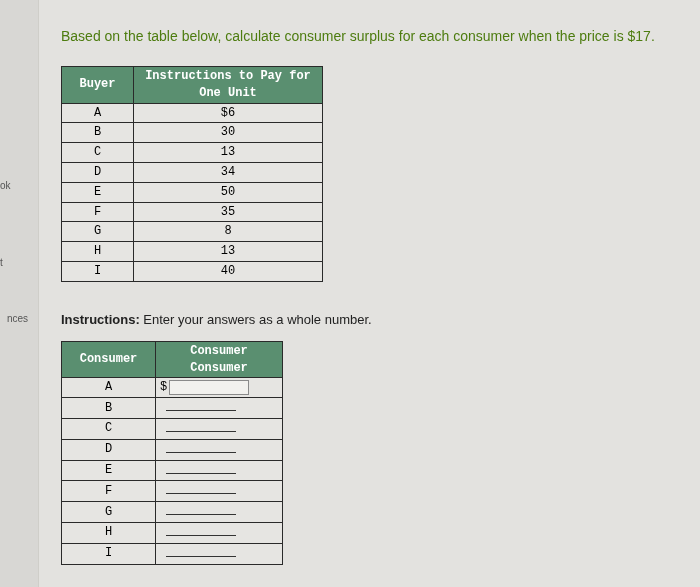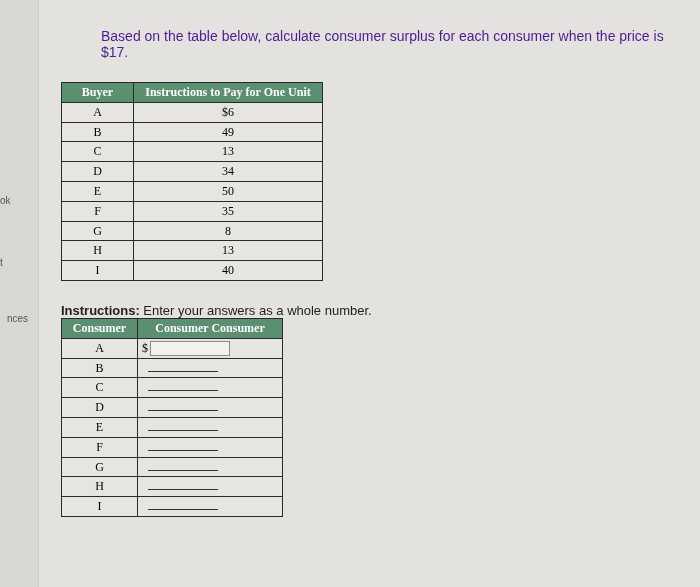--- a/index.html
+++ b/index.html
@@ -10,62 +10,62 @@
       height: 587px;
       position: relative;
       overflow: hidden;
     }
     .side-labels {
       position: absolute;
       left: 0;
       font-size: 10px;
       color: #555;
     }
-    .lbl-ok { top: 195px; }
+    .lbl-ok { top: 180px; }
     .lbl-t { top: 257px; left: 0; }
     .lbl-nces { top: 313px; left: 7px; }
     .paper {
       position: absolute;
       left: 38px;
       top: 0;
       right: 0;
       bottom: 0;
       background: #e3e2df;
       padding: 28px 26px 18px 22px;
       border-left: 1px solid #cfcec9;
     }
     .question {
       font-size: 14px;
-      color: #4c1d95;
+      color: #4d7c0f;
       margin-bottom: 22px;
-      margin-left: 40px;
     }
     table {
       border-collapse: collapse;
-      font-family: Liberation Serif, serif;
+      font-family: Liberation Mono, monospace;
       font-size: 12px;
-      margin-bottom: 22px;
+      margin-bottom: 30px;
     }
     table.wtp { width: 262px; }
     table.cs  { width: 222px; }
     th, td {
       border: 1px solid #2a2a2a;
       padding: 1px 6px;
       text-align: center;
       line-height: 1.4;
       background: #e6e5e2;
     }
     th {
       background: #5a8f70;
       color: #fff;
       font-weight: bold;
     }
     .instr {
       font-size: 13px;
       color: #222;
+      margin-bottom: 14px;
     }
     .instr b { font-weight: bold; }
     .cs td.input-cell {
       text-align: left;
       padding: 1px 4px;
     }
     .cs .dollar { margin-right: 2px; }
     .cs input[type="text"] {
       width: 80px;
       border: 1px solid #8a8a8a;
@@ -113,21 +113,21 @@
         <th>Instructions to Pay for One Unit</th>
       </tr>
     </thead>
     <tbody>
       <tr>
           <td>A</td>
           <td>$6</td>
         </tr>
       <tr>
           <td>B</td>
-          <td>49</td>
+          <td>30</td>
         </tr>
       <tr>
           <td>C</td>
           <td>13</td>
         </tr>
       <tr>
           <td>D</td>
           <td>34</td>
         </tr>
       <tr>
@@ -153,21 +153,21 @@
     </tbody>
   </table>
 
   <p class="instr">
     <b>Instructions:</b><span> Enter your answers as a whole number.</span>
   </p>
 
   <table class="cs">
     <thead>
       <tr>
-        <th style="width:76px">Consumer</th>
+        <th style="width:94px">Consumer</th>
         <th>Consumer Consumer</th>
       </tr>
     </thead>
     <tbody>
       <tr>
         <td>A</td>
         <td class="input-cell">
           <span class="dollar">$</span><input type="text" style="">
         </td>
       </tr>

